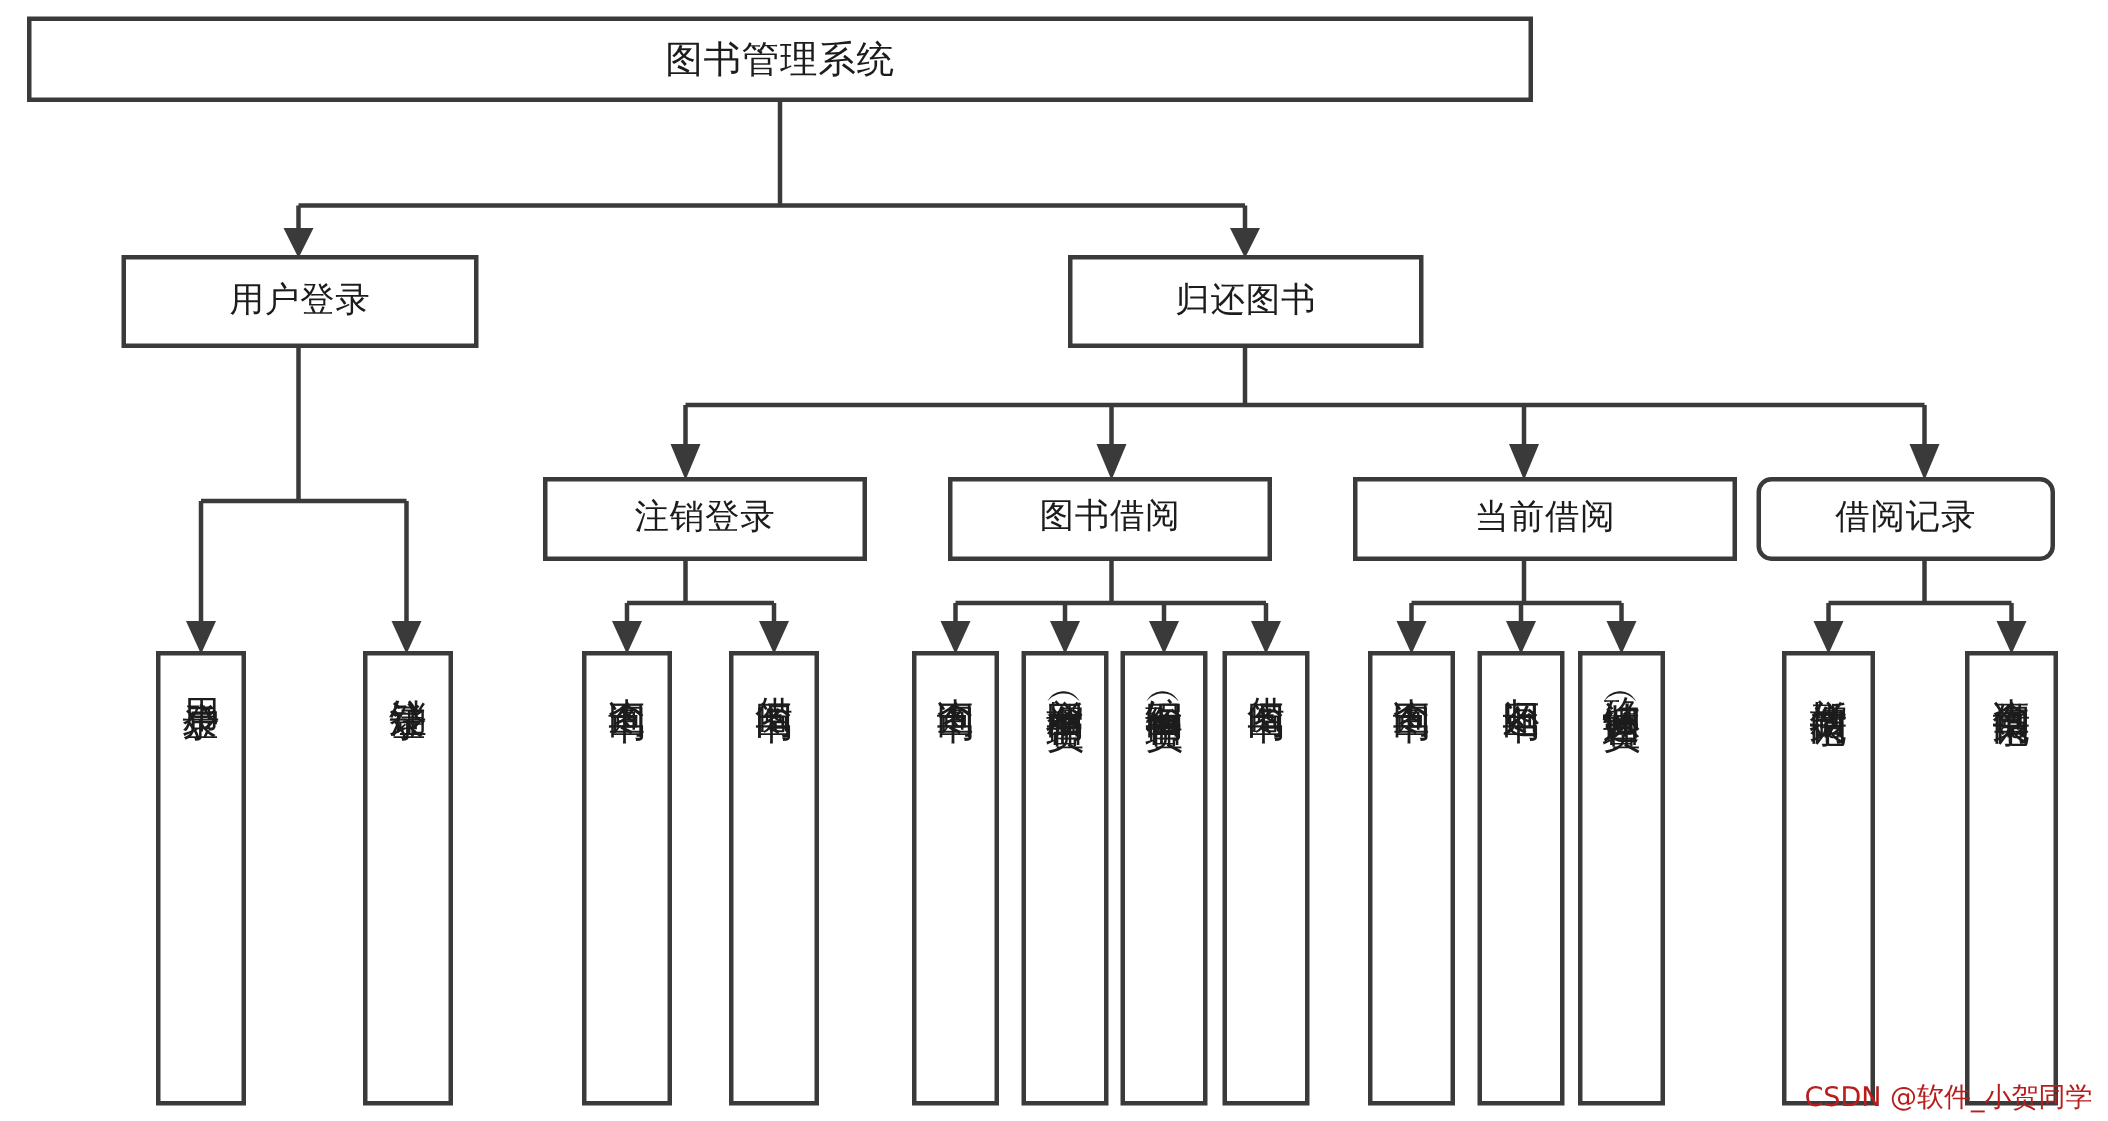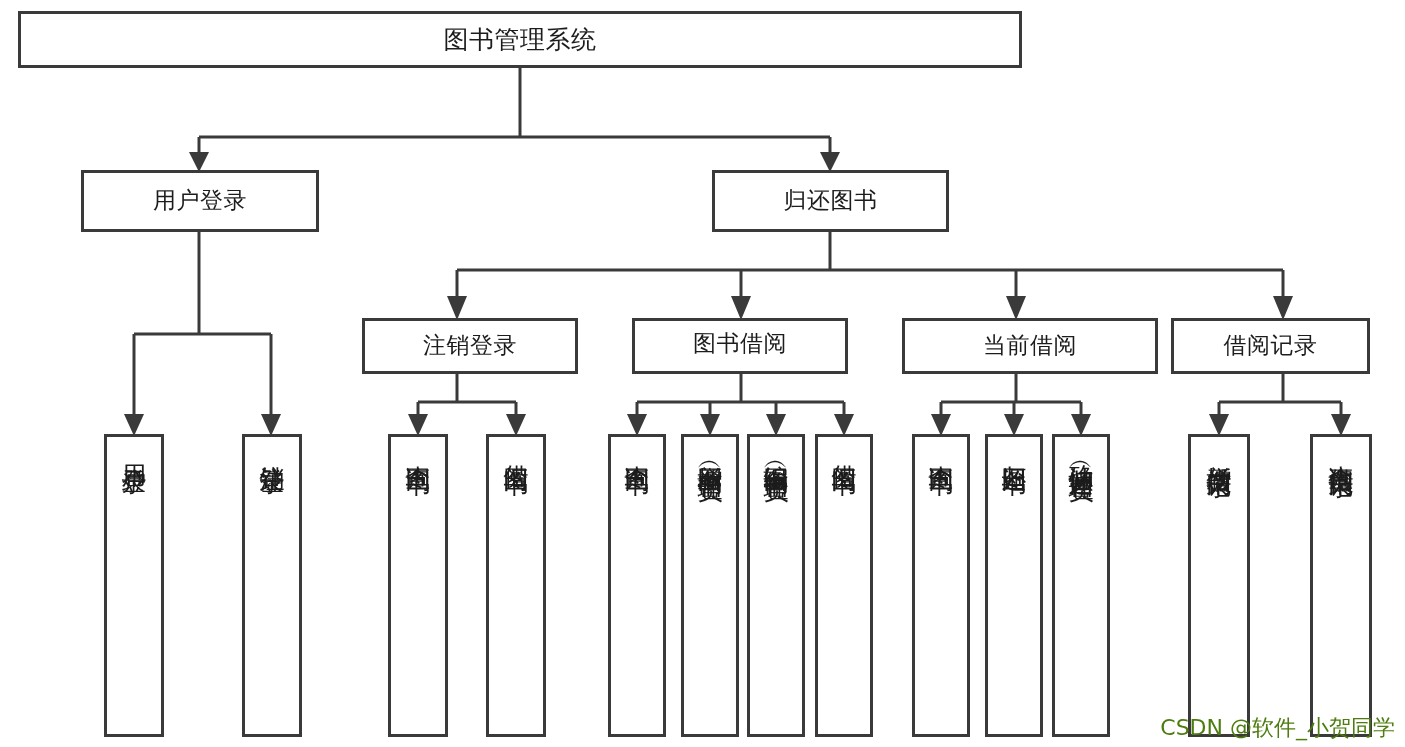--- a/index.html
+++ b/index.html
@@ -63,22 +63,22 @@
     letter-spacing:2px;
     line-height:1;
     white-space:normal;
   }
 
   
   #watermark{
     position:absolute;
     right:10px;
     bottom:4px;
-    font-size:22px;
-    color:#4d7c0f;
+    font-size:18px;
+    color:#b91c1c;
     white-space:nowrap;
     user-select:none;
   }
 </style>
 </head>
 <body>
 
 <div id="canvas">
 
   <svg id="wires" viewBox="0 0 1405 747" xmlns="http://www.w3.org/2000/svg">
@@ -161,21 +161,21 @@
 
   <div class="node h" id="n-l2-0" style="left: 362px; top: 318px; width: 216px; height: 56px;">
     <span class="label">注销登录</span>
   </div>
   <div class="node h" id="n-l2-1" style="left: 632px; top: 318px; width: 216px; height: 56px; font-family: Liberation Mono, monospace;">
     <span class="label">图书借阅</span>
   </div>
   <div class="node h" id="n-l2-2" style="left: 902px; top: 318px; width: 256px; height: 56px;">
     <span class="label">当前借阅</span>
   </div>
-  <div class="node h" id="n-l2-3" style="left: 1171px; top: 318px; width: 199px; height: 56px;">
+  <div class="node h" id="n-l2-3" style="left: 1171px; top: 318px; width: 199px; height: 56px; border-radius: 10px;">
     <span class="label">借阅记录</span>
   </div>
 
   <div class="node leaf" id="n-lf-0" style="left: 104px; top: 434px; width: 60px; height: 303px;">
     <span class="label">用户登录</span>
   </div>
   <div class="node leaf" id="n-lf-1" style="left: 242px; top: 434px; width: 60px; height: 303px;">
     <span class="label">注销登录</span>
   </div>
   <div class="node leaf" id="n-lf-2" style="left: 388px; top: 434px; width: 60px; height: 303px;">

